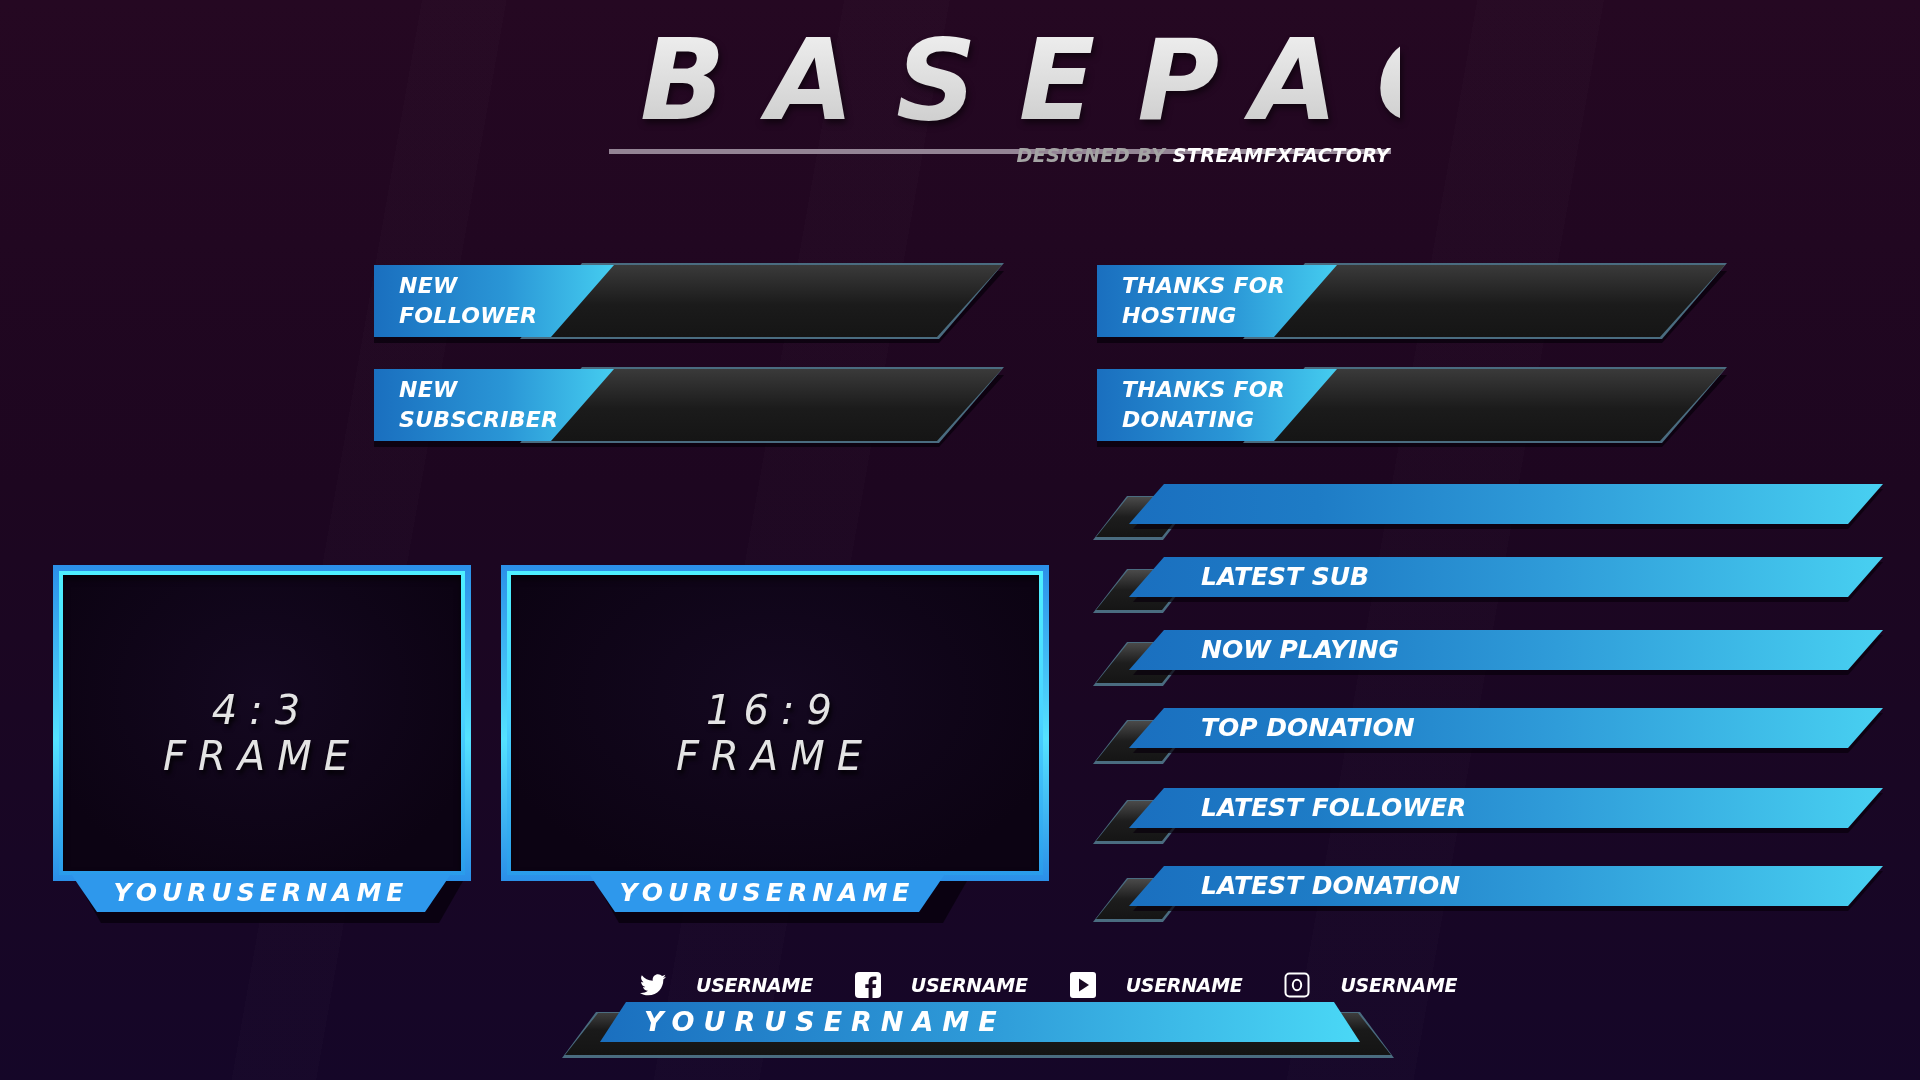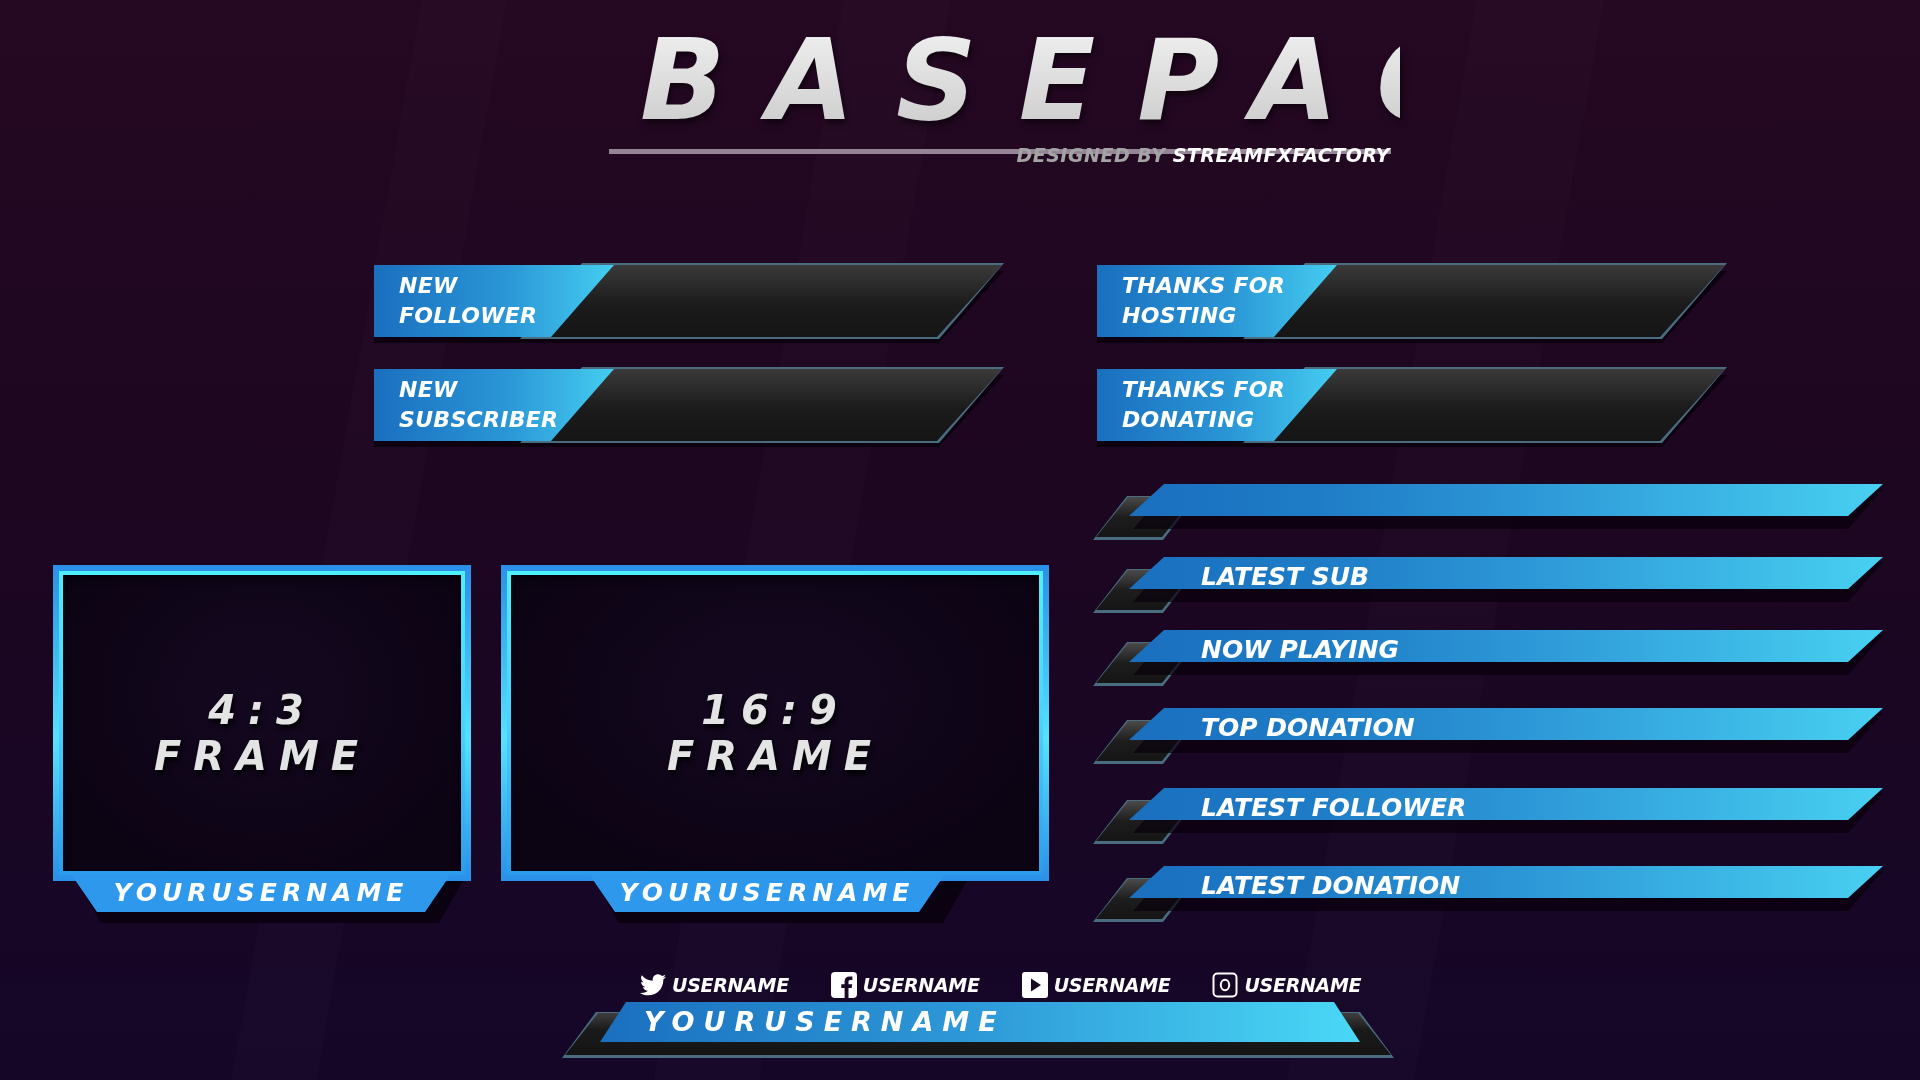--- a/index.html
+++ b/index.html
@@ -83,21 +83,21 @@
     position: absolute; left: 3px; top: 13px; width: 98px; height: 40px;
     background: linear-gradient(180deg, #4a4a4a 0%, #1d1d1d 50%, #151515 100%);
     clip-path: polygon(32px 0, 100% 0, calc(100% - 32px) 100%, 0 100%);
   }
   .info .shadow {
     position: absolute; left: 40px; top: 5px; width: 750px; height: 40px;
     background: rgba(8,0,12,0.7);
     clip-path: polygon(35px 0, 100% 0, calc(100% - 35px) 100%, 0 100%);
   }
   .info .bar {
-    position: absolute; left: 36px; top: 0; width: 754px; height: 32px;
+    position: absolute; left: 36px; top: 0; width: 754px; height: 40px;
     background: linear-gradient(90deg, #1a6fbf 0%, #1e7cc6 25%, #2e9ad8 55%, #48d0f1 100%);
     clip-path: polygon(35px 0, 100% 0, calc(100% - 35px) 100%, 0 100%);
     padding-left: 72px;
     font-weight: bold; font-style: italic; font-size: 25px; line-height: 40px;
     color: #fff;
   }
 
   
   .frame { top: 565px; }
   .frame .outer {
@@ -109,21 +109,21 @@
     background: linear-gradient(180deg, #4ef0ff 0%, #4ad2ff 50%, #2a9ceb 100%);
   }
   .frame .screen {
     position: absolute; left: 10px; top: 10px; right: 10px; height: 296px;
     background: radial-gradient(ellipse at 50% 40%, #140820 0%, #0c0313 80%);
     box-shadow: inset 0 4px 6px rgba(0,0,0,0.6);
   }
   .frame .caption {
     position: absolute; left: 0; right: 0; top: 112px;
     text-align: center;
-    font-weight: bold; font-style: italic;
+    font-weight: normal; font-style: italic;
     font-size: 40px; line-height: 46px; letter-spacing: 12px;
     color: #e4e4e4;
     text-shadow: 2px 4px 4px rgba(0,0,0,0.85);
   }
   .frame .tab-shadow {
     position: absolute; top: 316px; height: 42px;
     background: rgba(8,0,12,0.8);
     clip-path: polygon(0 0, 100% 0, calc(100% - 24px) 100%, 24px 100%);
   }
   .frame .tab {
@@ -131,21 +131,21 @@
     background: #2e98ec;
     clip-path: polygon(0 0, 100% 0, calc(100% - 26px) 100%, 26px 100%);
     text-align: center;
     font-weight: bold; font-style: italic;
     font-size: 25px; line-height: 38px; letter-spacing: 5px;
     color: #fff;
   }
 
   
   .social { top: 972px; left: 640px; display: flex; gap: 0; }
-  .social .item { display: flex; align-items: center; margin-right: 42px; }
+  .social .item { display: flex; align-items: center; margin-right: 42px; gap: 24px; }
   .social .icon { width: 26px; height: 26px; margin-right: 6px; display: inline-flex; align-items: center; justify-content: center; }
   .social .uname {
     font-weight: bold; font-style: italic; font-size: 19px; color: #fff; letter-spacing: -0.3px;
   }
 
   
   .banner { left: 562px; top: 1012px; width: 832px; height: 46px; }
   .banner .base-border {
     position: absolute; left: 0; top: 0; width: 832px; height: 46px;
     background: #4a6c80;

